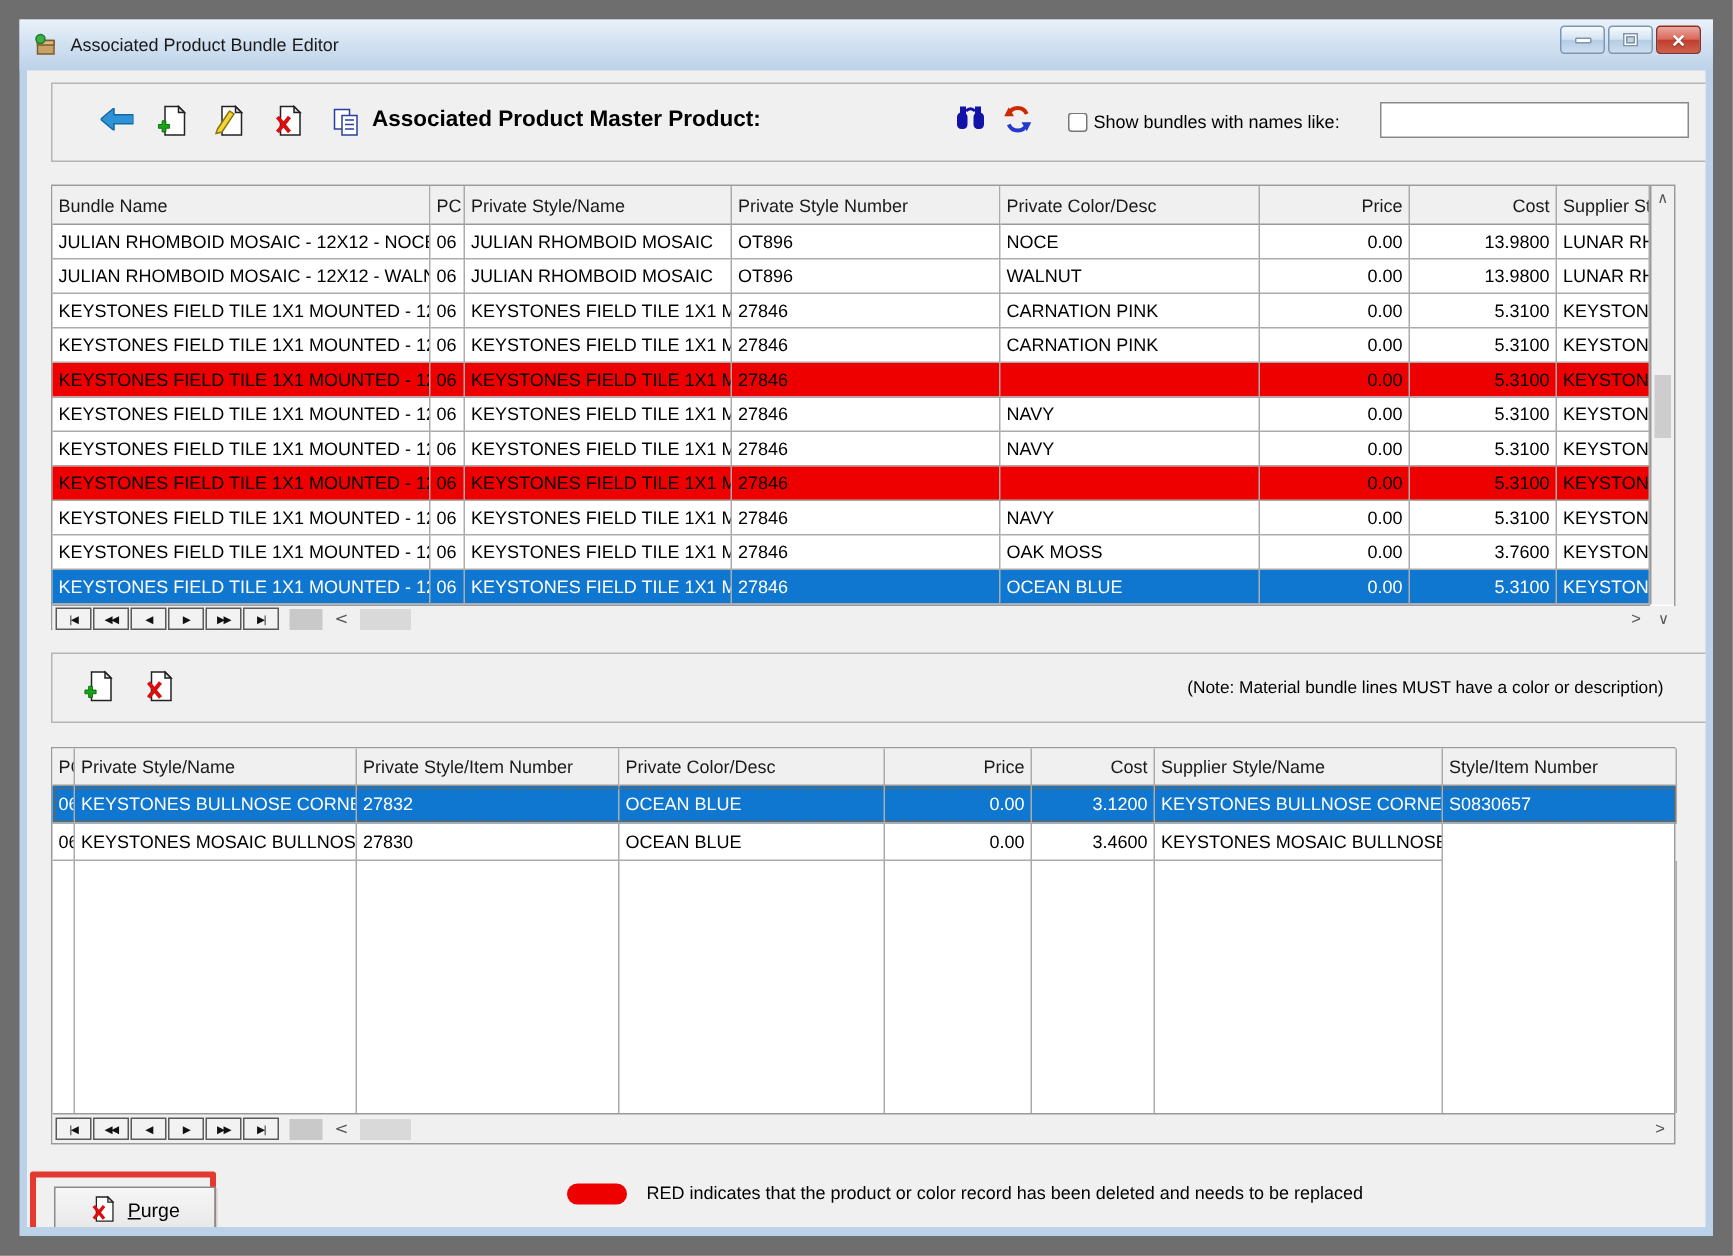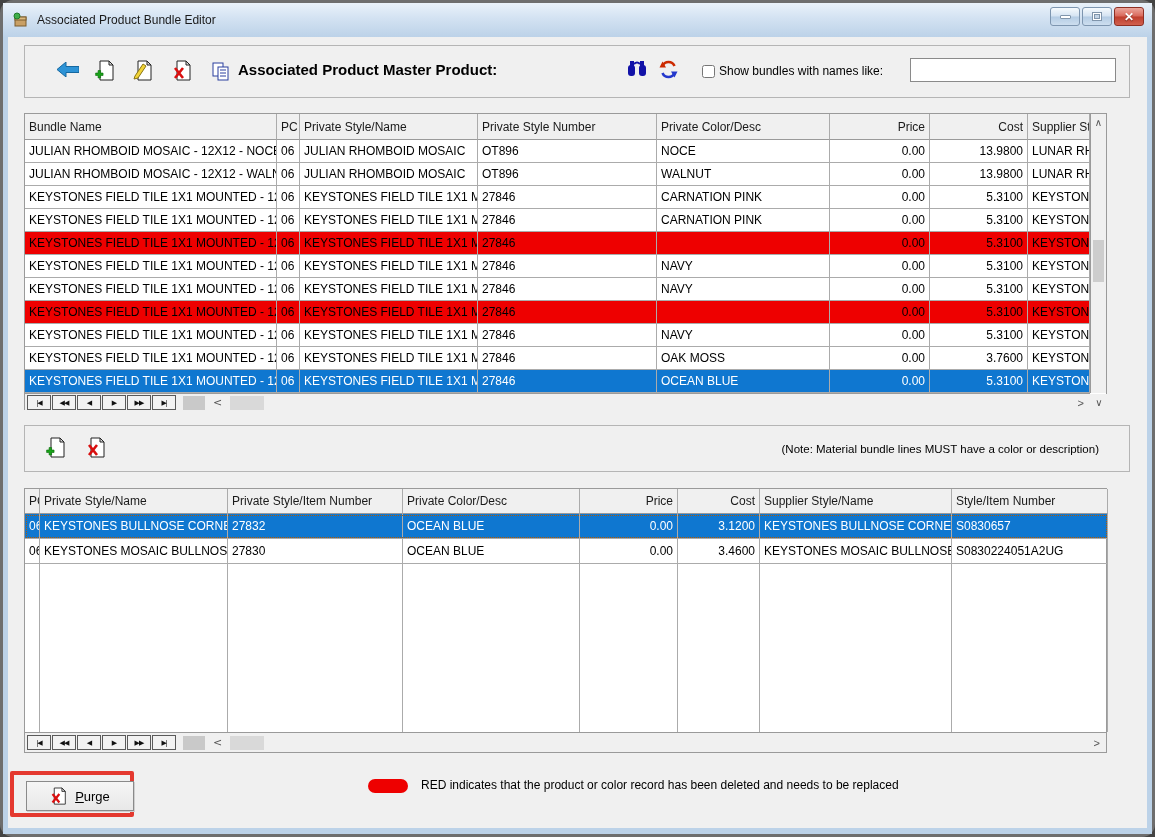--- a/index.html
+++ b/index.html
@@ -1,20 +1,20 @@
 <!DOCTYPE html>
 <html><head>
 <meta charset="utf-8">
 <style>
   * { box-sizing: border-box; margin: 0; padding: 0; }
   html,body { width:1155px; height:837px; }
   body { font-family: "Liberation Sans", sans-serif; background:#444; }
 
   
-  .window-outer { width:1155px; height:837px; background:#6e6e6e; padding:3px;border-radius:13px; }
+  .window-outer { width:1155px; height:837px; background:#6e6e6e; padding:13px; }
   .window-chrome { width:100%; height:100%; background:#bcd2e8; position:relative; }
   .titlebar {
     height:34px; display:flex; align-items:center; padding-left:10px;
     background:linear-gradient(#eaf2fa, #d3e2f2 45%, #bcd2e8);
     position:relative;
   }
   .titlebar-text { font-size:12px; color:#1a1a1a; margin-left:8px; }
   .win-buttons { position:absolute; top:4px; right:8px; display:flex; gap:2px; }
   .win-btn {
     width:30px; height:19px; border:1px solid #7e96b0; border-radius:3px;
@@ -377,21 +377,20 @@
                 <div class="gcell">S0830657</div>
               </div>
               <div class="grow row-normal" style="grid-template-columns: 15px 188px 175px 177px 98px 82px 192px 156px; height: 25px;">
                 <div class="gcell">06</div>
                 <div class="gcell">KEYSTONES MOSAIC BULLNOSE 2</div>
                 <div class="gcell">27830</div>
                 <div class="gcell">OCEAN BLUE</div>
                 <div class="gcell r">0.00</div>
                 <div class="gcell r">3.4600</div>
                 <div class="gcell">KEYSTONES MOSAIC BULLNOSE 2</div>
-                <div class="gcell">S0830224051A2UG</div>
               </div>
               <div class="grow filler-row" style="grid-template-columns: 15px 188px 175px 177px 98px 82px 192px 156px; height: 168px;">
                 <div class="gcell"></div>
                 <div class="gcell"></div>
                 <div class="gcell"></div>
                 <div class="gcell"></div>
                 <div class="gcell"></div>
                 <div class="gcell"></div>
                 <div class="gcell"></div>
                 <div class="gcell"></div>

